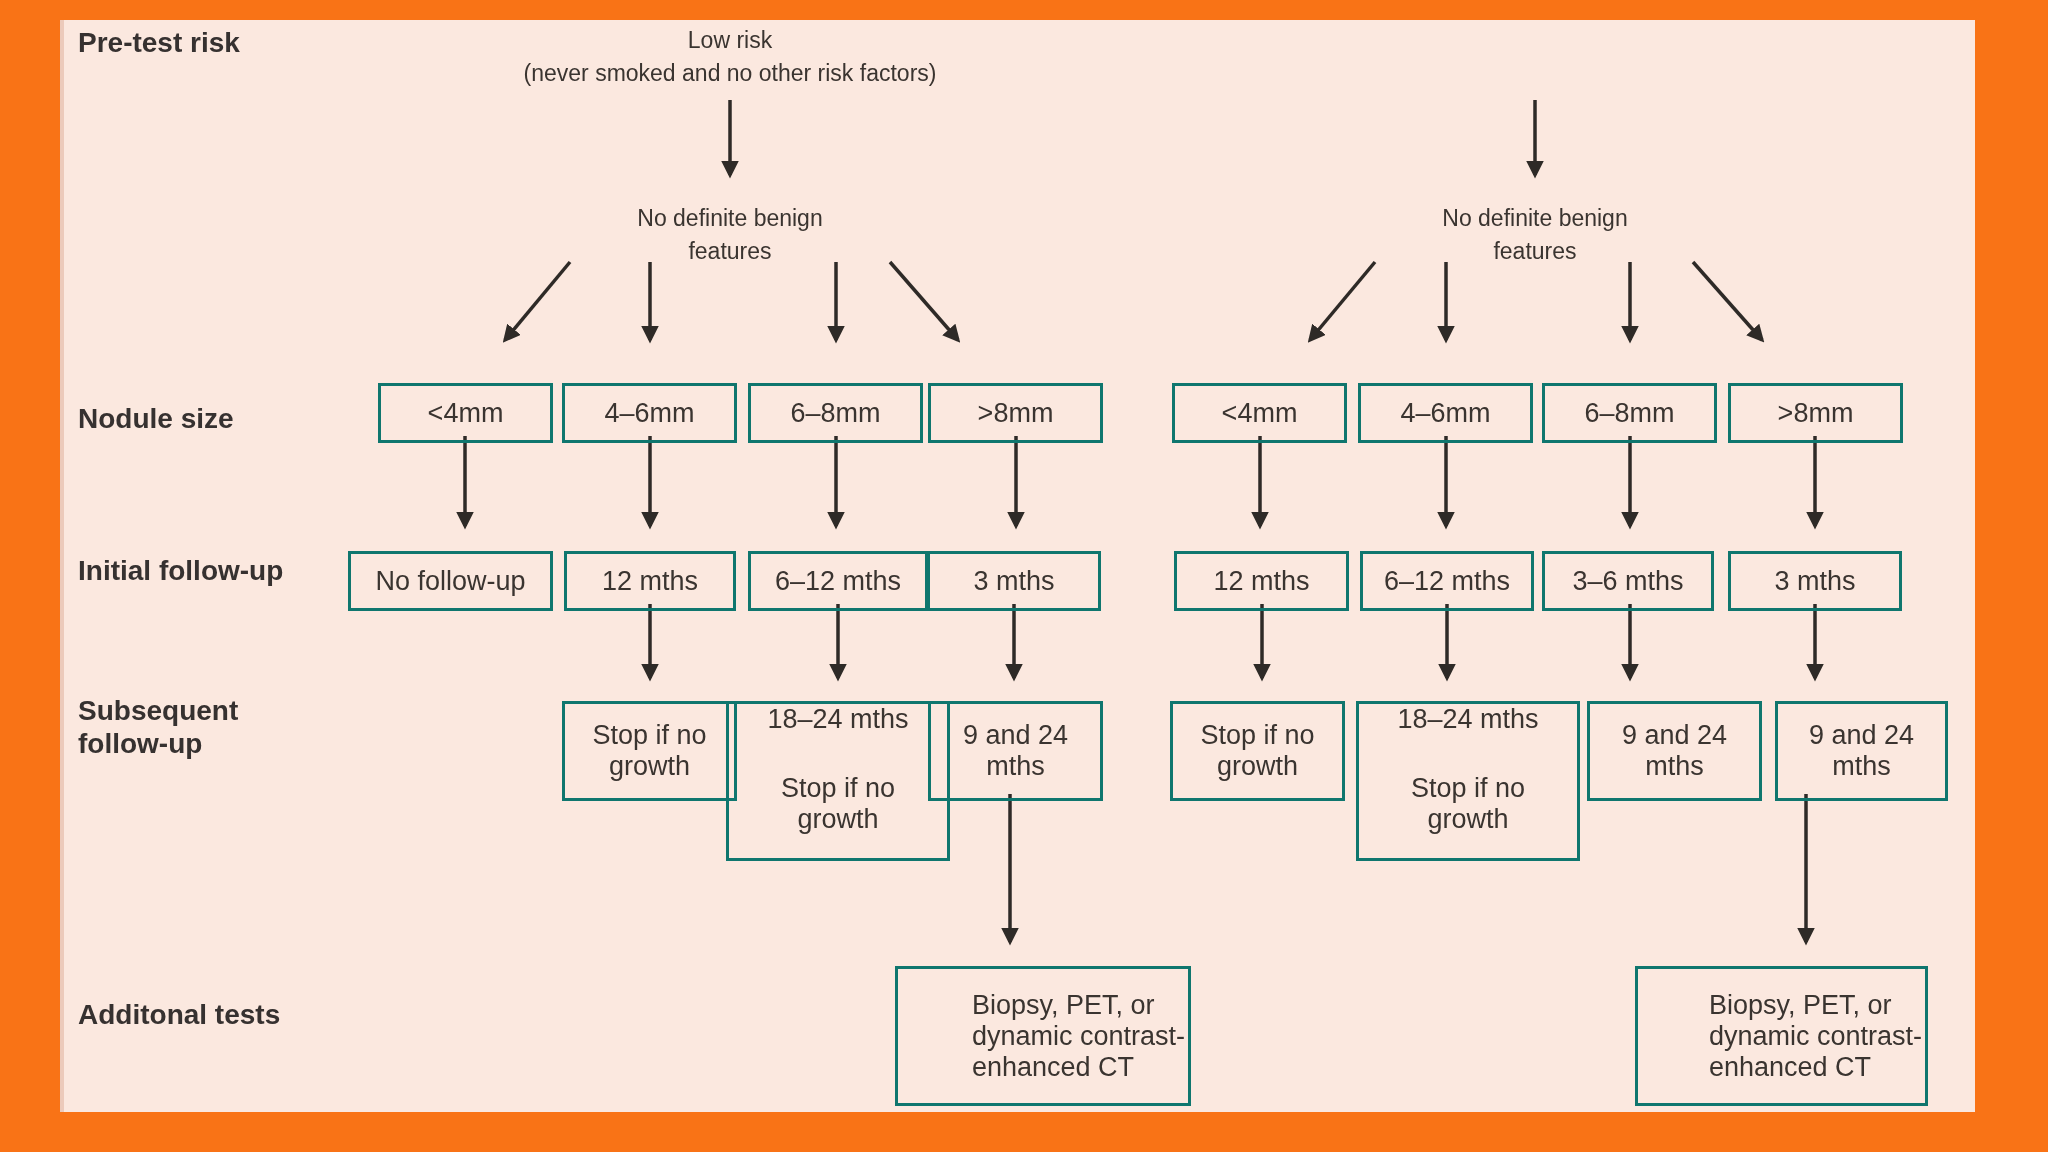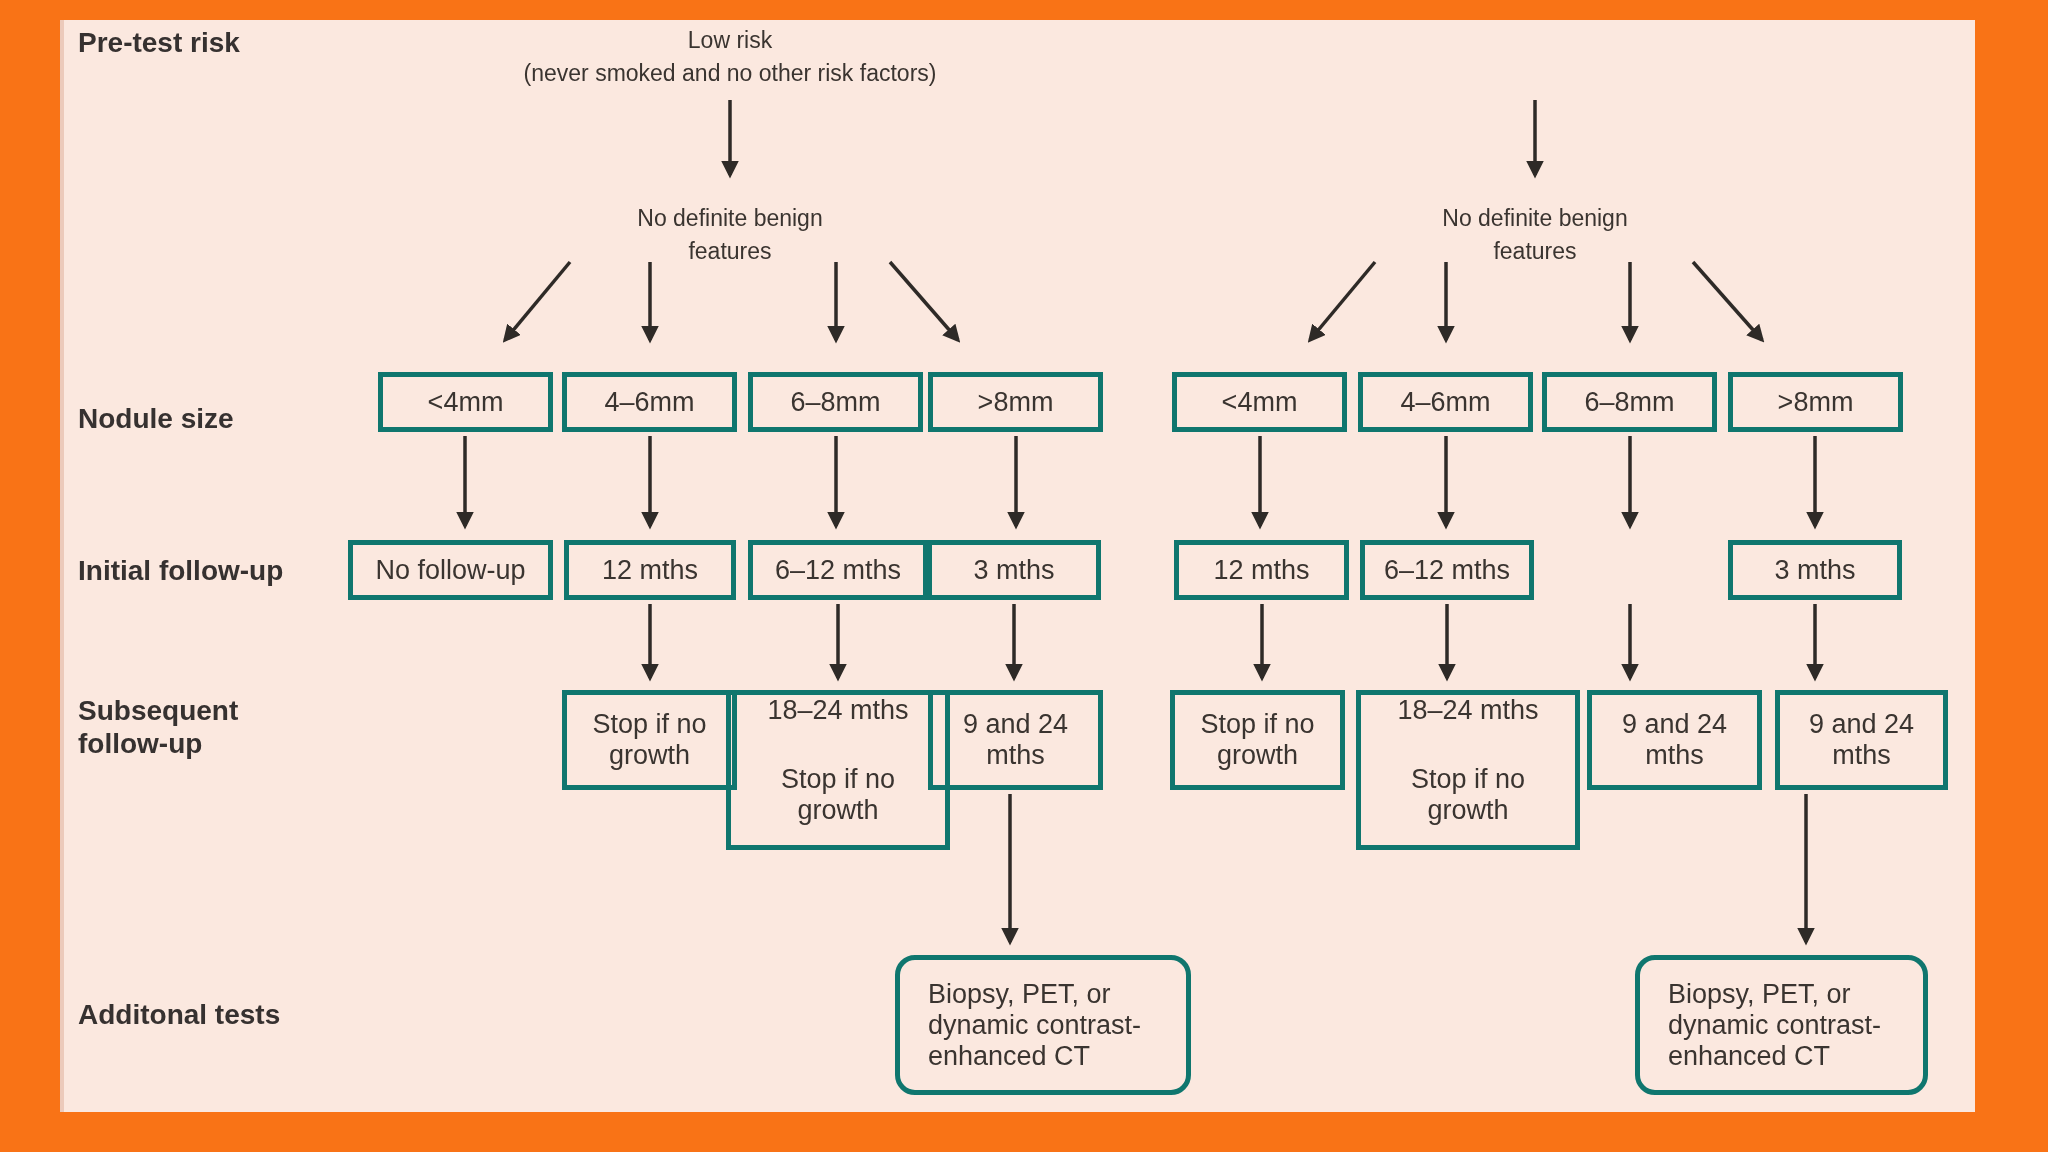--- a/index.html
+++ b/index.html
@@ -1,25 +1,25 @@
 <!DOCTYPE html>
 <html><head>
 <meta charset="utf-8">
 <style>
   html,body{margin:0;padding:0;background:#ffffff;}
   body{font-family:"Liberation Sans",sans-serif;}
   .stage{position:relative;width:2048px;height:1152px;background:#f97316;overflow:hidden;color:#3a3430;}
   .panel{position:absolute;left:60px;top:20px;width:1915px;height:1092px;background:#fbe8df;border-left:4px solid #eccabb;box-sizing:border-box;}
   .rowlabel{position:absolute;font-weight:bold;font-size:28px;line-height:33px;color:#363130;}
   .title{position:absolute;text-align:center;font-size:23px;line-height:33px;color:#3a3430;}
-  .bx{position:absolute;border:5px solid #0f766e;display:flex;align-items:center;justify-content:center;
-      text-align:center;font-size:27px;line-height:31px;color:#3a3430;padding:3px;box-sizing:border-box;}
+  .bx{position:absolute;border:3px solid #0f766e;display:flex;align-items:center;justify-content:center;
+      text-align:center;font-size:27px;line-height:31px;color:#3a3430;padding:3px;box-sizing:border-box;margin-top:11px;}
   .tall{flex-direction:column;justify-content:flex-start;padding-top:0;}
   .tall .gap{height:38px;}
-  .leftalign{justify-content:flex-start;text-align:left;padding-left:28px;border-radius:20px;}
+  .leftalign{justify-content:flex-end;text-align:left;padding-left:28px;}
   svg.arrows{position:absolute;left:0;top:0;}
   svg.arrows line{stroke:#2e2a27;stroke-width:3.5;}
 </style>
 </head>
 <body>
 
 <div class="stage">
   <div class="panel"></div>
 
   <svg class="arrows" width="2048" height="1152">
@@ -96,20 +96,21 @@
   <div class="bx" style="left:1542px;top:372px;width:175px;height:60px;">6–8mm</div>
   <div class="bx" style="left:1728px;top:372px;width:175px;height:60px;">&gt;8mm</div>
 
   <div class="bx" style="left:348px;top:540px;width:205px;height:60px;">No follow-up</div>
   <div class="bx" style="left:564px;top:540px;width:172px;height:60px;">12 mths</div>
   <div class="bx" style="left:748px;top:540px;width:180px;height:60px;">6–12 mths</div>
   <div class="bx" style="left:927px;top:540px;width:174px;height:60px;">3 mths</div>
 
   <div class="bx" style="left:1174px;top:540px;width:175px;height:60px;">12 mths</div>
   <div class="bx" style="left:1360px;top:540px;width:174px;height:60px;">6–12 mths</div>
+  <div class="bx" style="left:1542px;top:540px;width:172px;height:60px;">3–6 mths</div>
   <div class="bx" style="left:1728px;top:540px;width:174px;height:60px;">3 mths</div>
 
   <div class="bx" style="left:562px;top:690px;width:175px;height:100px;">Stop if no growth</div>
   <div class="bx tall" style="left:726px;top:690px;width:224px;height:160px;">
     <div>18–24 mths</div>
     <div class="gap"></div>
     <div style="width:160px;">Stop if no growth</div>
   </div>
   <div class="bx" style="left:928px;top:690px;width:175px;height:100px;">9 and 24 mths</div>
 

